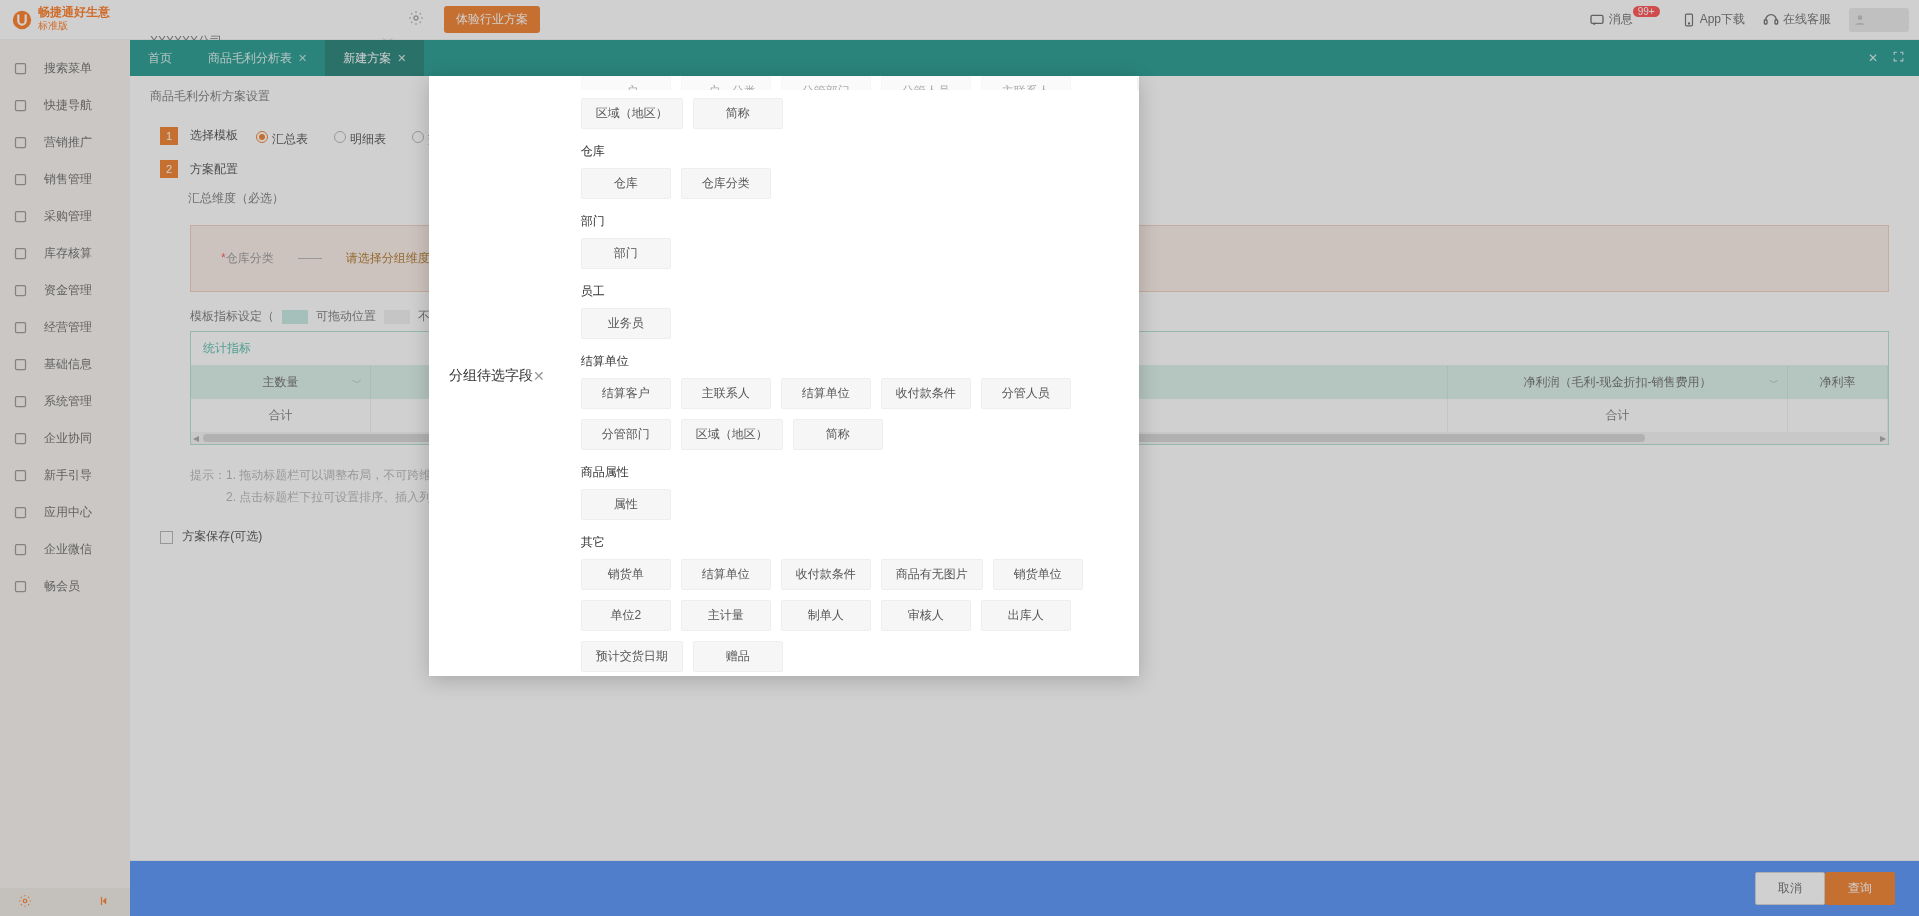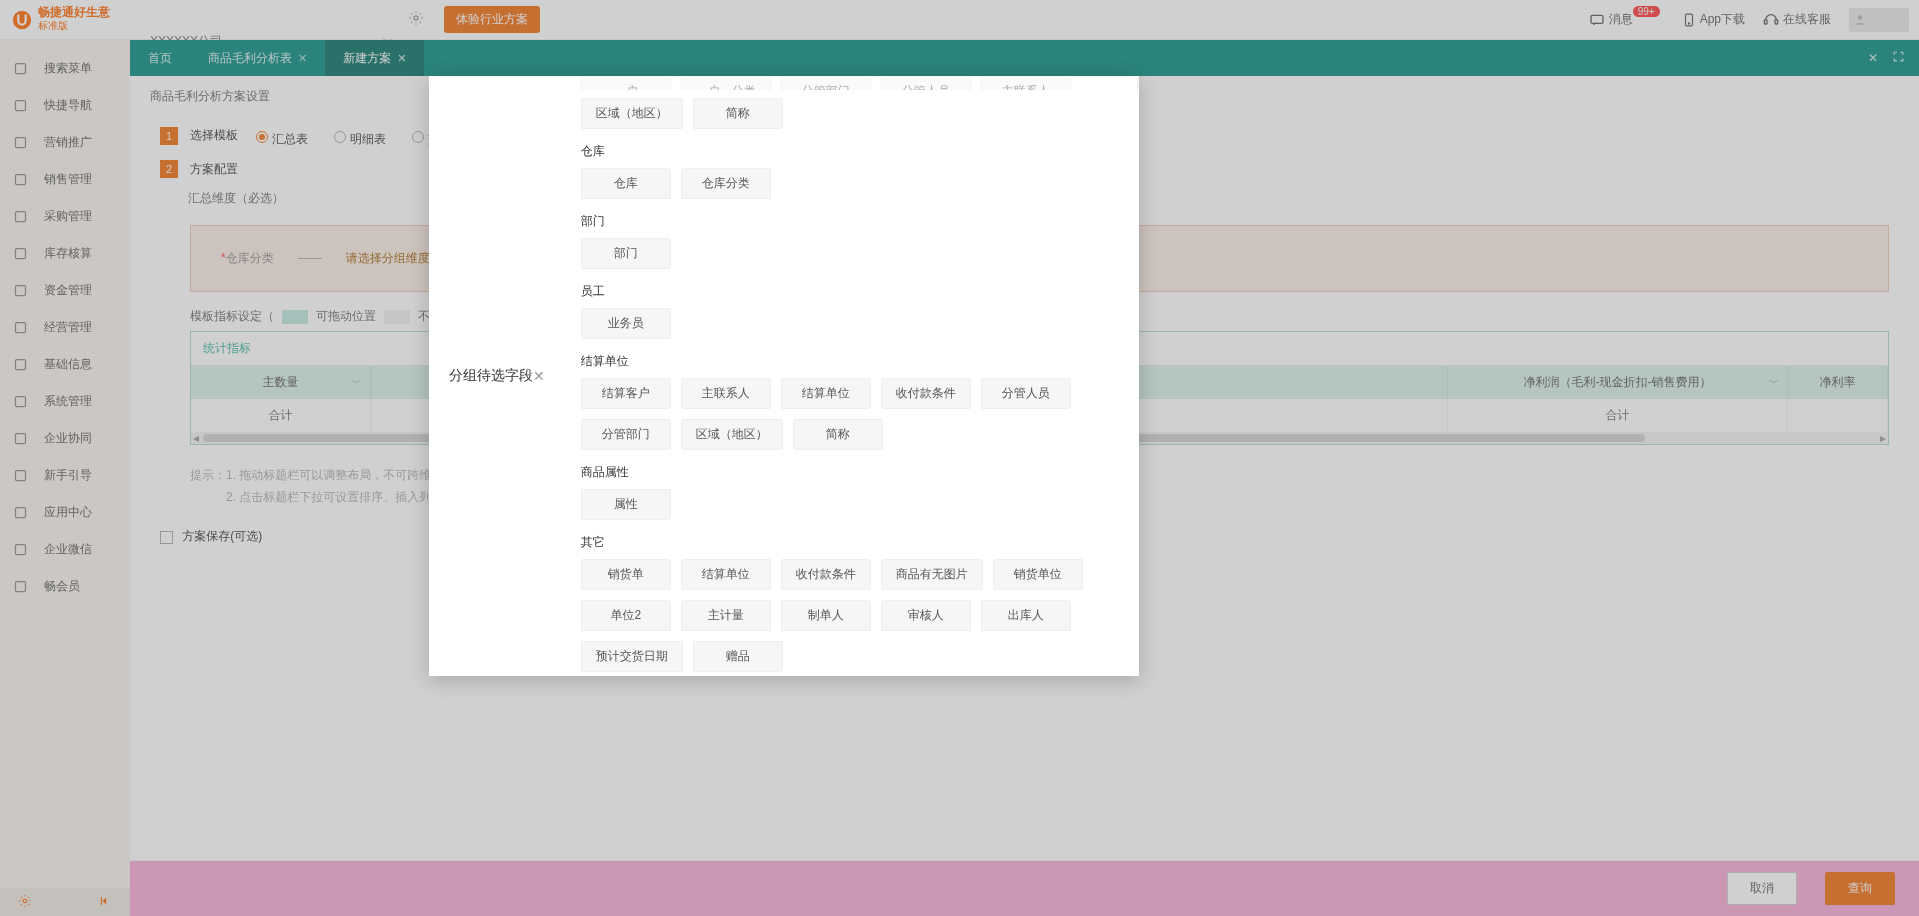--- a/index.html
+++ b/index.html
@@ -64,21 +64,21 @@
   .td{flex:0 0 180px;padding:8px;text-align:center;border-right:1px solid #eee;color:#666;}
   .td.wide{flex:0 0 340px;}
   .hscroll{height:12px;background:#f3f3f3;display:flex;align-items:center;}
   .hscroll .thumb{height:8px;background:#cfcfcf;border-radius:4px;}
 
   .hints{padding:10px 30px 10px 60px;color:#aaa;line-height:1.8;}
 
   .save-row{padding:10px 30px;}
   .chk{width:13px;height:13px;border:1px solid #aaa;display:inline-block;vertical-align:middle;margin-right:6px;}
 
-  .footer-bar{position:absolute;bottom:0;left:0;right:0;height:56px;background:#f9a8d4;border-top:1px solid #eee;display:flex;align-items:center;justify-content:flex-end;gap:28px;padding:0 24px;}
+  .footer-bar{position:absolute;bottom:0;left:0;right:0;height:56px;background:#3b82f6;border-top:1px solid #eee;display:flex;align-items:center;justify-content:flex-end;gap:0;padding:0 24px;}
   .btn{padding:7px 22px;border-radius:2px;cursor:pointer;border:1px solid #ccc;background:#fff;color:#555;}
   .btn.primary{background:#ee6a0c;color:#fff;border-color:#ee6a0c;}
 
   
   .overlay{position:absolute;inset:0;background:rgba(120,120,120,.35);z-index:50;}
   .modal{position:absolute;top:76px;left:429px;width:710px;height:600px;background:#fff;box-shadow:0 4px 20px rgba(0,0,0,.2);z-index:60;display:flex;}
   .modal-header{padding:14px 20px;font-size:14px;color:#333;display:flex;align-items:center;}
   .modal-close{margin-left:auto;color:#999;cursor:pointer;font-size:14px;}
   .modal-body{flex:1;overflow:auto;padding:0 16px 4px 16px;position:relative;}
   .partial-row{display:flex;gap:10px;flex-wrap:wrap;margin-bottom:8px;}

